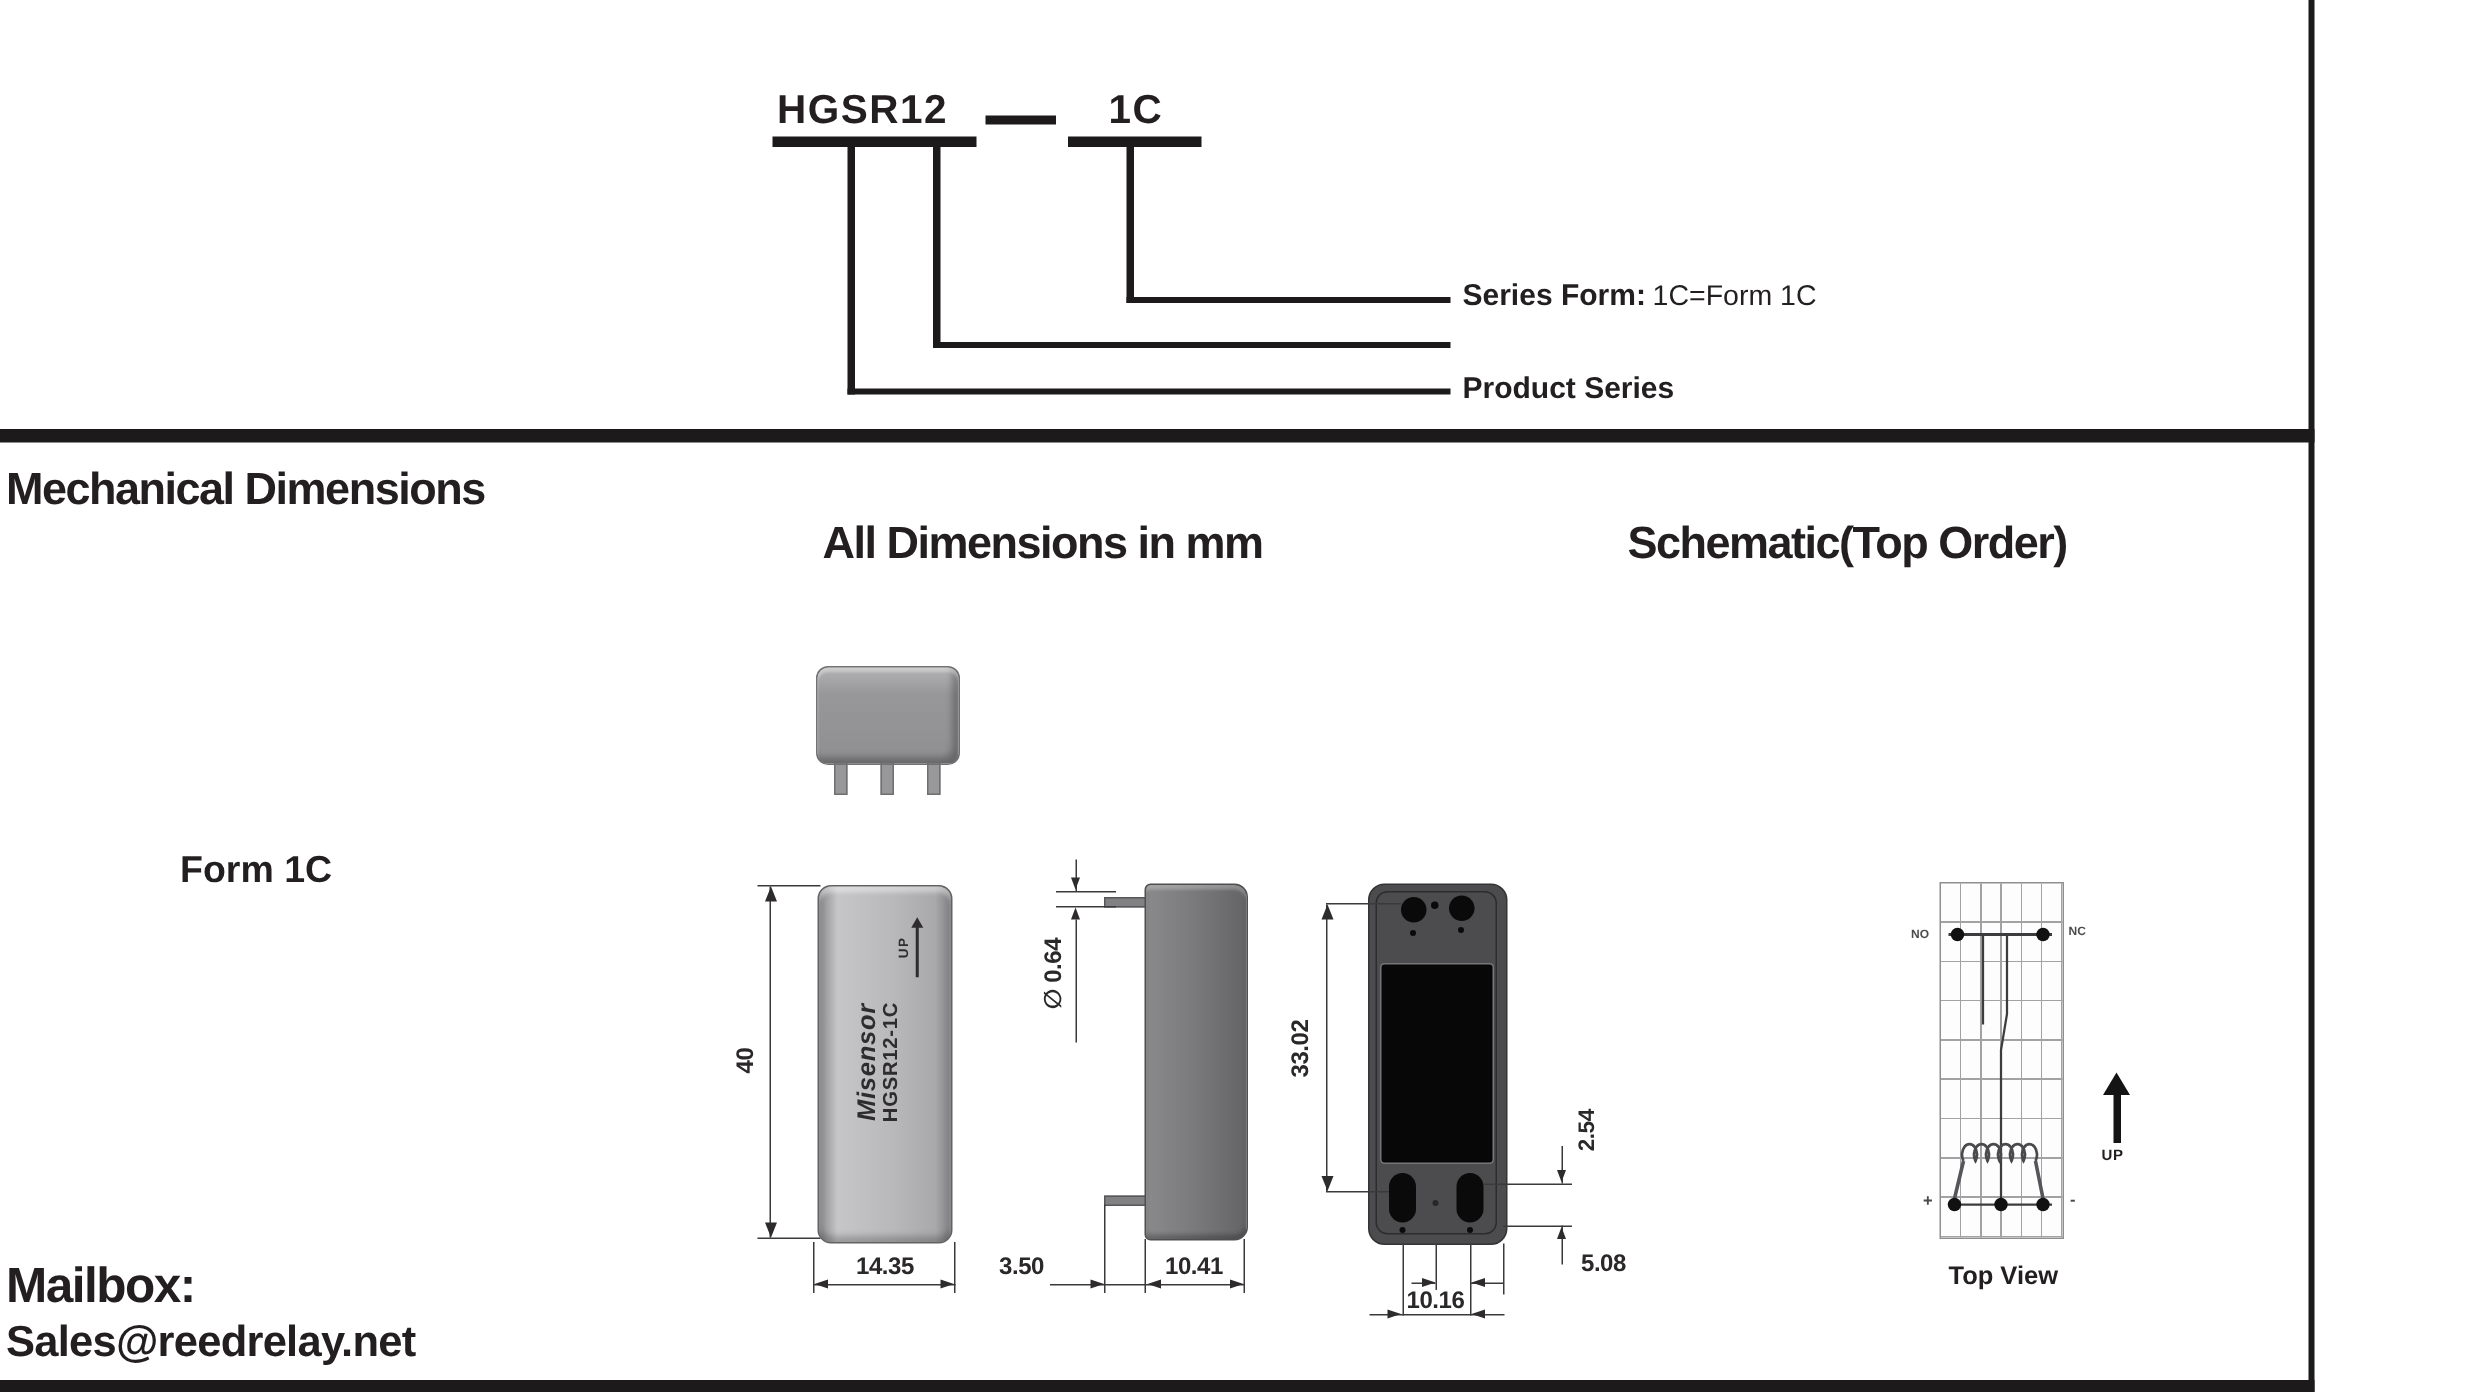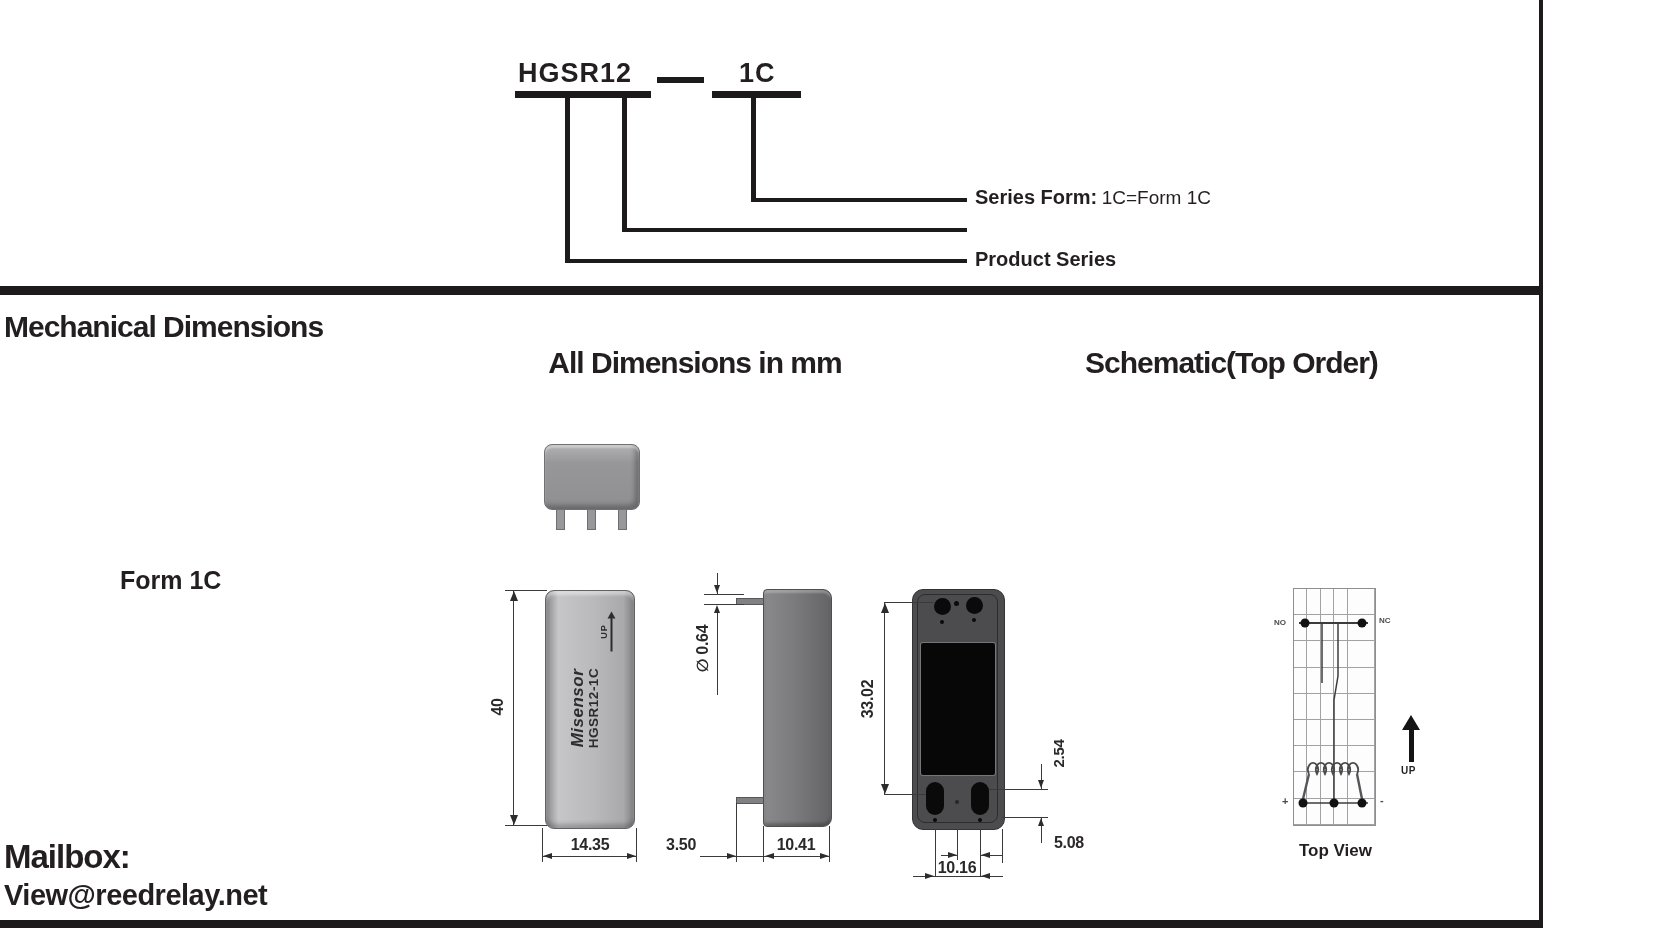--- a/index.html
+++ b/index.html
@@ -180,15 +180,15 @@
   <div class="schlab" style="left:1379px;top:616px;">NC</div>
   <div class="schlab" style="left:1282px;top:795px;font-size:11px;">+</div>
   <div class="schlab" style="left:1380px;top:794px;font-size:11px;">-</div>
 
   <div class="abs" style="left:1409px;top:729px;width:5px;height:33px;background:#141414;"></div>
   <div class="tri" style="left:1402px;top:715px;border-left:9.5px solid transparent;border-right:9.5px solid transparent;border-bottom:15px solid #141414;"></div>
   <div class="abs" style="left:1401px;top:765px;font-size:10px;font-weight:bold;letter-spacing:.5px;">UP</div>
   <div class="abs" style="left:1263px;top:841px;width:145px;text-align:center;font-size:17px;font-weight:bold;">Top View</div>
 
   <div class="abs h1t" style="left:4px;top:838px;font-size:33px;">Mailbox:</div>
-  <div class="abs" style="left:4px;top:879px;font-size:29px;font-weight:bold;letter-spacing:-0.5px;">View@reedrelay.net</div>
+  <div class="abs" style="left:4px;top:879px;font-size:29px;font-weight:bold;letter-spacing:-0.5px;">Sales@reedrelay.net</div>
 
 </div>
 
 </body></html>

